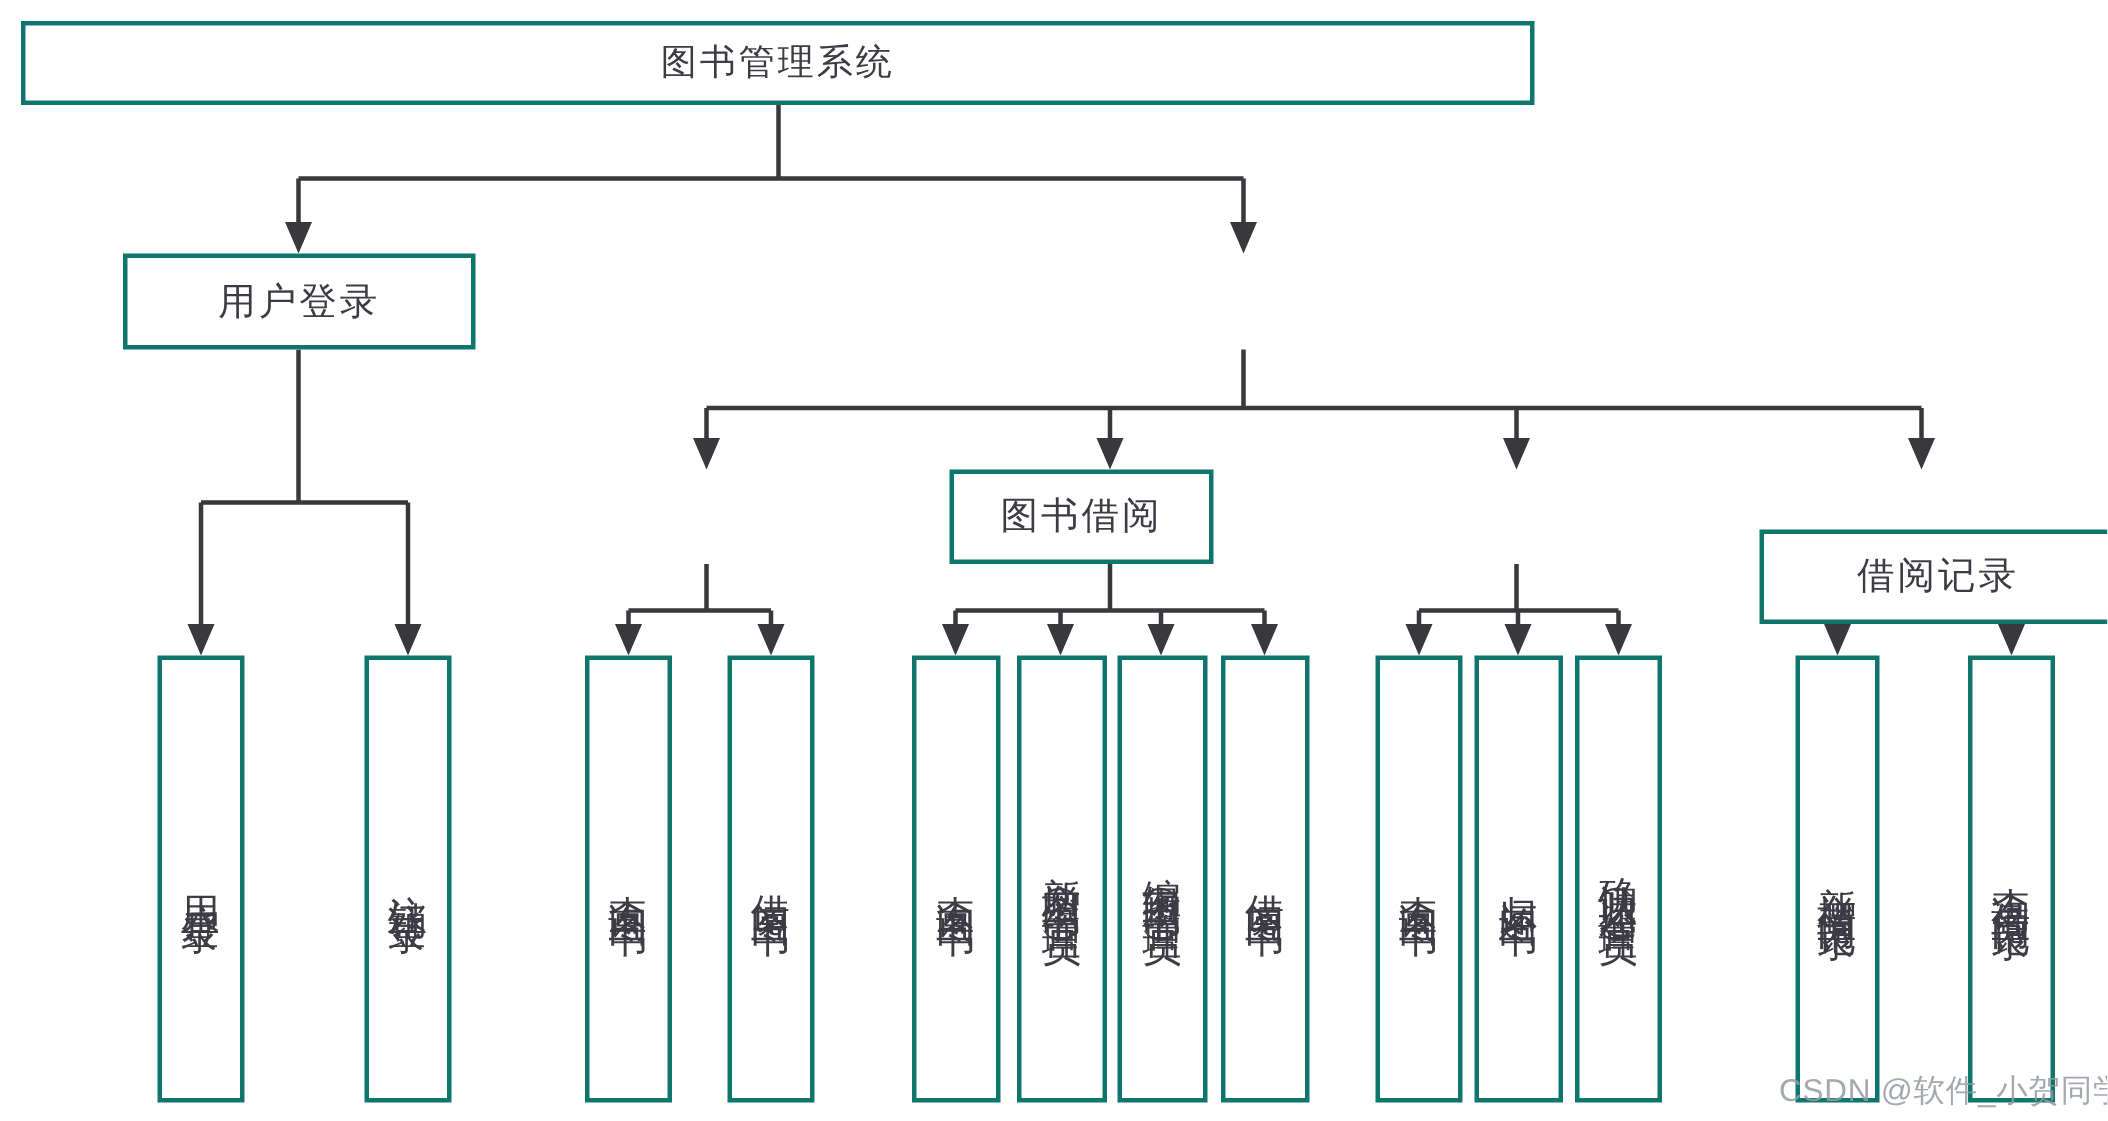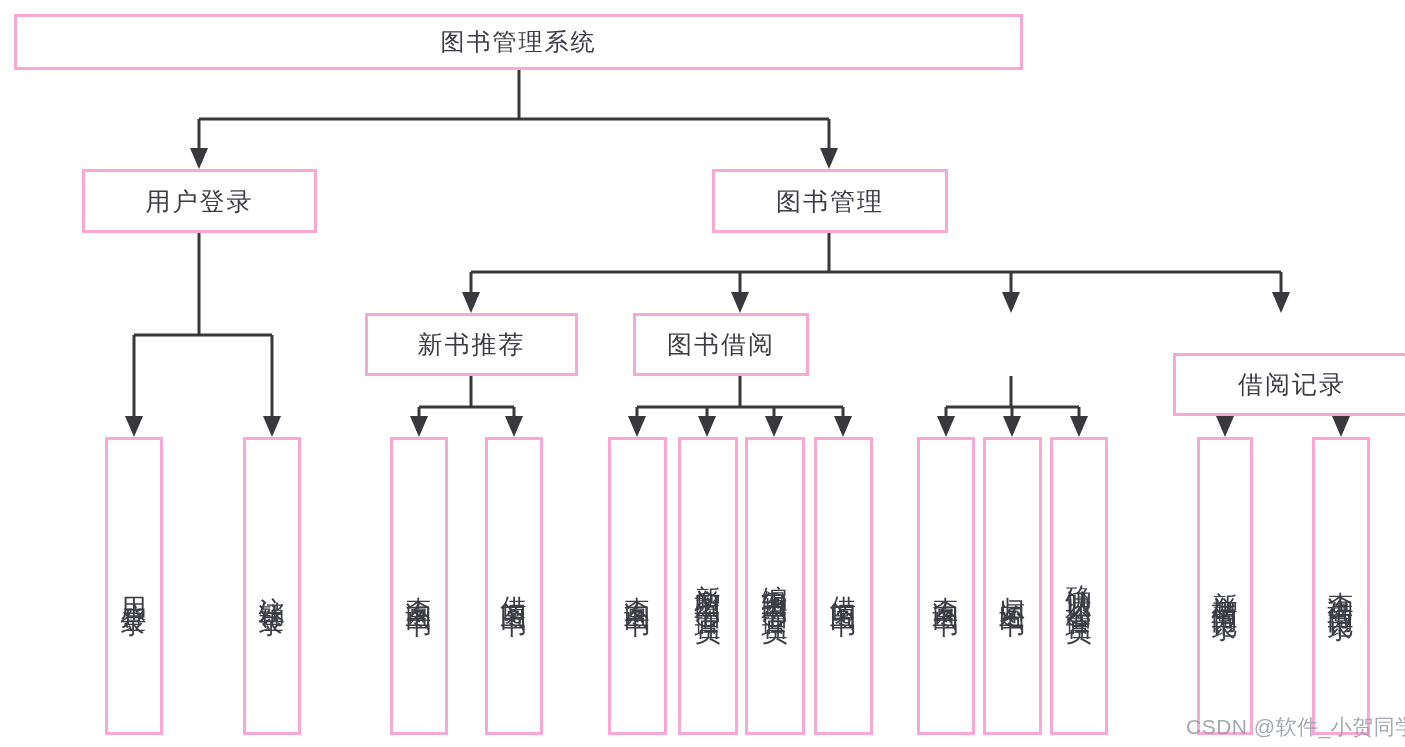--- a/index.html
+++ b/index.html
@@ -13,21 +13,21 @@
     overflow: hidden;
   }
   .connectors {
     position: absolute;
     left: 0; top: 0;
     width: 1405px; height: 747px;
     z-index: 1;
   }
   .box {
     position: absolute;
-    border: 3px solid #f9a8d4;
+    border: 3px solid #0f766e;
     background: #ffffff;
     color: #3c3c44;
     display: flex;
     align-items: center;
     justify-content: center;
     z-index: 2;
   }
   .h-box {
     font-size: 25px;
     letter-spacing: 2px;
@@ -75,23 +75,21 @@
              M628 416 L646 416 L637 437 Z  M698 416 L716 416 L707 437 Z
              M765 416 L783 416 L774 437 Z  M834 416 L852 416 L843 437 Z
              M937 416 L955 416 L946 437 Z  M1003 416 L1021 416 L1012 437 Z
              M1070 416 L1088 416 L1079 437 Z
              M1216 416 L1234 416 L1225 437 Z  M1332 416 L1350 416 L1341 437 Z"></path>
   </svg>
 
   <div class="box h-box root-box" style="left:14px; top:14px; width:1009px; height:56px;">图书管理系统</div>
 
   <div class="box h-box" style="left:82px; top:169px; width:235px; height:64px;">用户登录</div>
-  <div class="box h-box" style="left:712px; top:169px; width:236px; height:64px;">图书管理</div>
 
-  <div class="box h-box" style="left:365px; top:313px; width:213px; height:63px;">新书推荐</div>
   <div class="box h-box" style="left:633px; top:313px; width:176px; height:63px;">图书借阅</div>
   <div class="box h-box" style="left:1173px; top:313px; width:238px; height:63px;margin-top:40px;">借阅记录</div>
 
   <div class="box v-box" style="left:105px; top:437px; width:58px; height:298px;">用户登录</div>
   <div class="box v-box" style="left:243px; top:437px; width:58px; height:298px;">注销登录</div>
 
   <div class="box v-box" style="left:390px; top:437px; width:58px; height:298px;">查询图书</div>
   <div class="box v-box" style="left:485px; top:437px; width:58px; height:298px;">借阅图书</div>
 
   <div class="box v-box" style="left:608px; top:437px; width:59px; height:298px;">查询图书</div>

